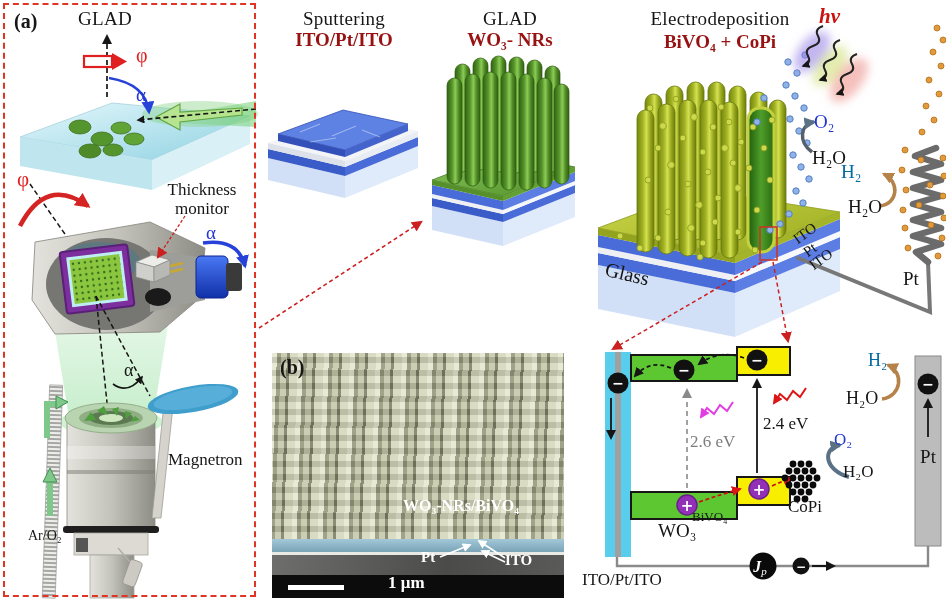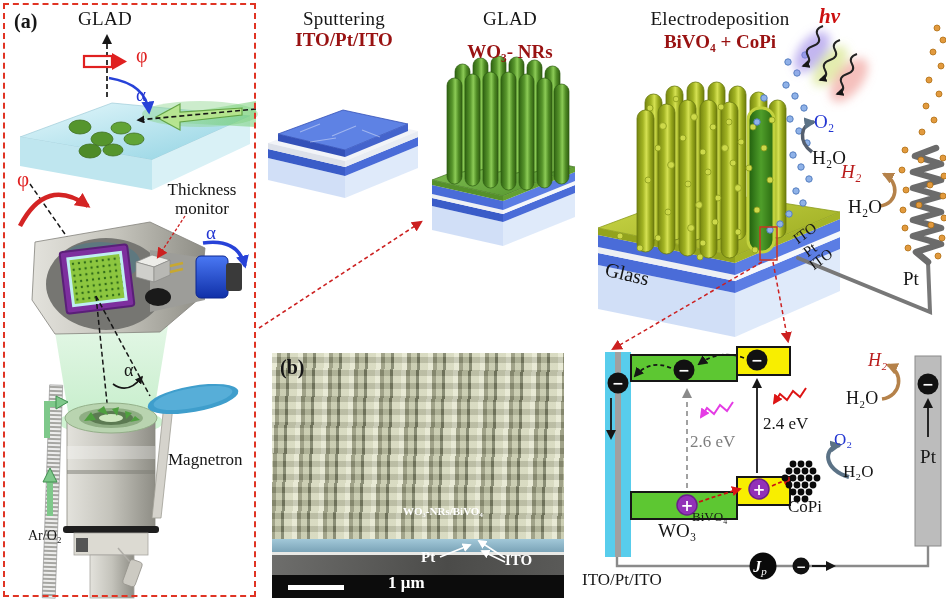--- a/index.html
+++ b/index.html
@@ -7,21 +7,21 @@
           font-family:"Liberation Serif","DejaVu Serif",serif;}
   svg{display:block;}
   #mainsvg{position:absolute;left:0;top:0;}
   .lbl{position:absolute;color:#161616;font-size:17px;line-height:1.12;white-space:nowrap;}
   .wrap{white-space:normal;text-align:center;}
   .bold{font-weight:bold;}
   .title{font-size:19px;font-weight:normal;letter-spacing:.3px;}
   .subtitle{font-size:19px;font-weight:bold;color:#991212;}
   .red{color:#e02020;}
   .blue{color:#2336d2;}
-  .orange{color:#b91c1c;font-style:italic;}
+  .orange{color:#0369a1;}
   .greyt{color:#7d7d7d;}
   .italic{font-style:italic;}
   .panelA{position:absolute;left:3px;top:3px;width:249px;height:590px;border:2px dashed #e03424;}
   
   .sem{position:absolute;left:272px;top:353px;width:292px;height:245px;background:#0c0c0c;}
   .sem .rods{position:absolute;left:0;top:0;width:292px;height:186px;
     background-color:#a9ac90;
     background-image:
       repeating-linear-gradient(0deg, rgba(255,255,255,.10) 0 7px, rgba(0,0,0,.12) 7px 13px),
       repeating-linear-gradient(92deg,
@@ -511,21 +511,21 @@
 <div class="lbl red" style="left:17px;top:168px;font-size:21px;">φ</div>
 <div class="lbl wrap" style="left:150px;top:180px;width:104px;">Thickness monitor</div>
 <div class="lbl blue" style="left:206px;top:222px;font-size:19px;">α</div>
 <div class="lbl" style="left:124px;top:360px;font-size:18px;">α</div>
 <div class="lbl" style="left:168px;top:450px;">Magnetron</div>
 <div class="lbl" style="left:8px;top:528px;font-size:14px;margin-left:20px;">Ar/O₂</div>
 
 <div class="lbl title" style="left:264px;top:8px;width:160px;text-align:center;">Sputtering</div>
 <div class="lbl subtitle" style="left:264px;top:29px;width:160px;text-align:center;">ITO/Pt/ITO</div>
 <div class="lbl title" style="left:430px;top:8px;width:160px;text-align:center;">GLAD</div>
-<div class="lbl subtitle" style="left:430px;top:29px;width:160px;text-align:center;margin-top:12px;">WO₃- NRs</div>
+<div class="lbl subtitle" style="left:430px;top:29px;width:160px;text-align:center;">WO₃- NRs</div>
 <div class="lbl subtitle" style="left:630px;top:31px;width:180px;text-align:center;">BiVO₄ + CoPi</div>
 <div class="lbl title" style="left:630px;top:8px;width:180px;text-align:center;">Electrodeposition</div>
 <div class="lbl bold italic" style="left:819px;top:5px;font-size:21px;color:#cc1111;">hν</div>
 
 <div class="lbl blue" style="left:814px;top:111px;font-size:19px;">O₂</div>
 <div class="lbl" style="left:812px;top:147px;font-size:19px;">H₂O</div>
 <div class="lbl orange" style="left:841px;top:161px;font-size:19px;">H₂</div>
 <div class="lbl" style="left:848px;top:196px;font-size:19px;">H₂O</div>
 <div class="lbl" style="left:608px;top:258px;font-size:20px;transform:rotate(13deg);transform-origin:left top;">Glass</div>
 <div class="lbl" style="left:790px;top:234px;font-size:15px;transform:rotate(-36deg);transform-origin:left top;">ITO</div>
@@ -543,21 +543,21 @@
     <defs>
       <marker id="mW2" viewBox="0 0 10 10" refX="8" refY="5" markerWidth="9" markerHeight="9" orient="auto-start-reverse" markerUnits="userSpaceOnUse">
             <path d="M0 0L10 5L0 10z" fill="#fff"></path>
           </marker>
     </defs>
     <line x1="168" y1="204" x2="198" y2="192" stroke="#fff" stroke-width="1.6" marker-end="url(#mW2)"></line>
     <line x1="233" y1="205" x2="207" y2="188" stroke="#fff" stroke-width="1.6" marker-end="url(#mW2)"></line>
     <line x1="233" y1="209" x2="210" y2="198" stroke="#fff" stroke-width="1.6" marker-end="url(#mW2)"></line>
   </svg>
   <div class="slbl" style="left:8px;top:3px;color:#161616;font-size:20px;">(b)</div>
-  <div class="slbl" style="left:131px;top:144px;font-size:11px;margin-top:8px;">WO₃-NRs/BiVO₄</div>
+  <div class="slbl" style="left:131px;top:144px;font-size:16px;">WO₃-NRs/BiVO₄</div>
   <div class="slbl" style="left:149px;top:196px;font-size:15px;">Pt</div>
   <div class="slbl" style="left:233px;top:199px;font-size:15px;">ITO</div>
   <div class="slbl" style="left:82px;top:220px;font-size:17px;margin-left:34px;">1 μm</div>
 </div>
 
 <div class="lbl greyt" style="left:690px;top:432px;">2.6 eV</div>
 <div class="lbl" style="left:763px;top:414px;">2.4 eV</div>
 <div class="lbl" style="left:658px;top:520px;font-size:19px;">WO₃</div>
 <div class="lbl" style="left:692px;top:510px;font-size:13px;">BiVO₄</div>
 <div class="lbl" style="left:788px;top:497px;">CoPi</div>

